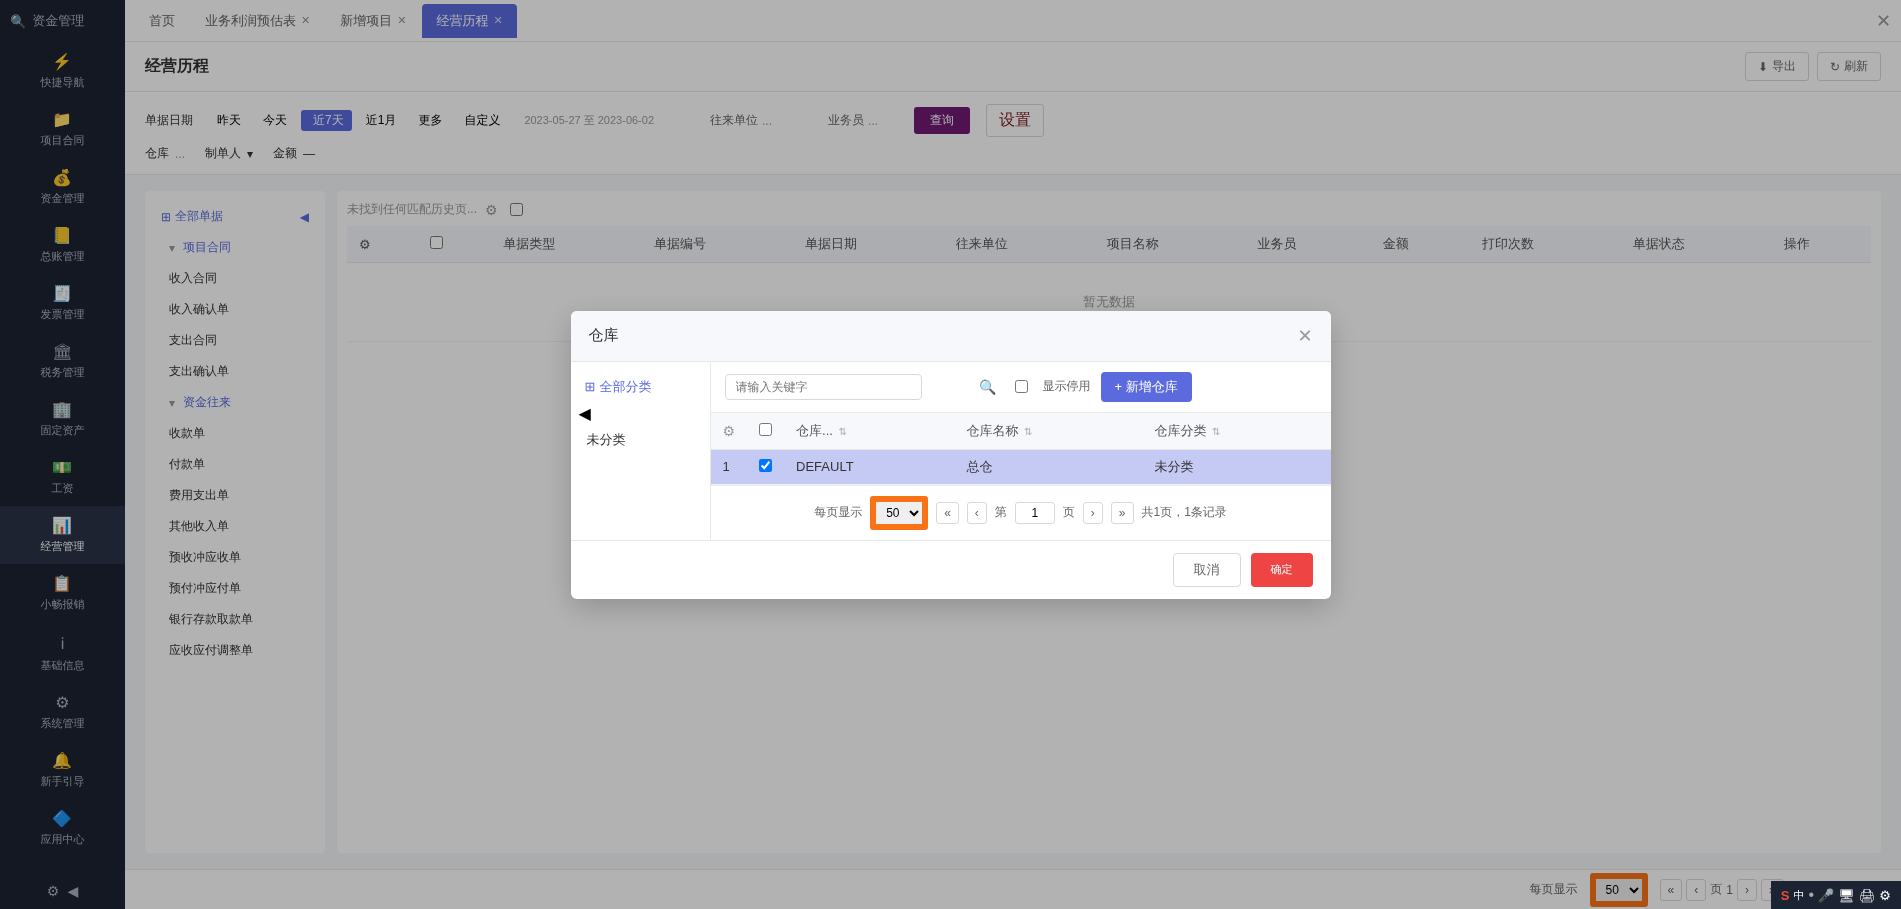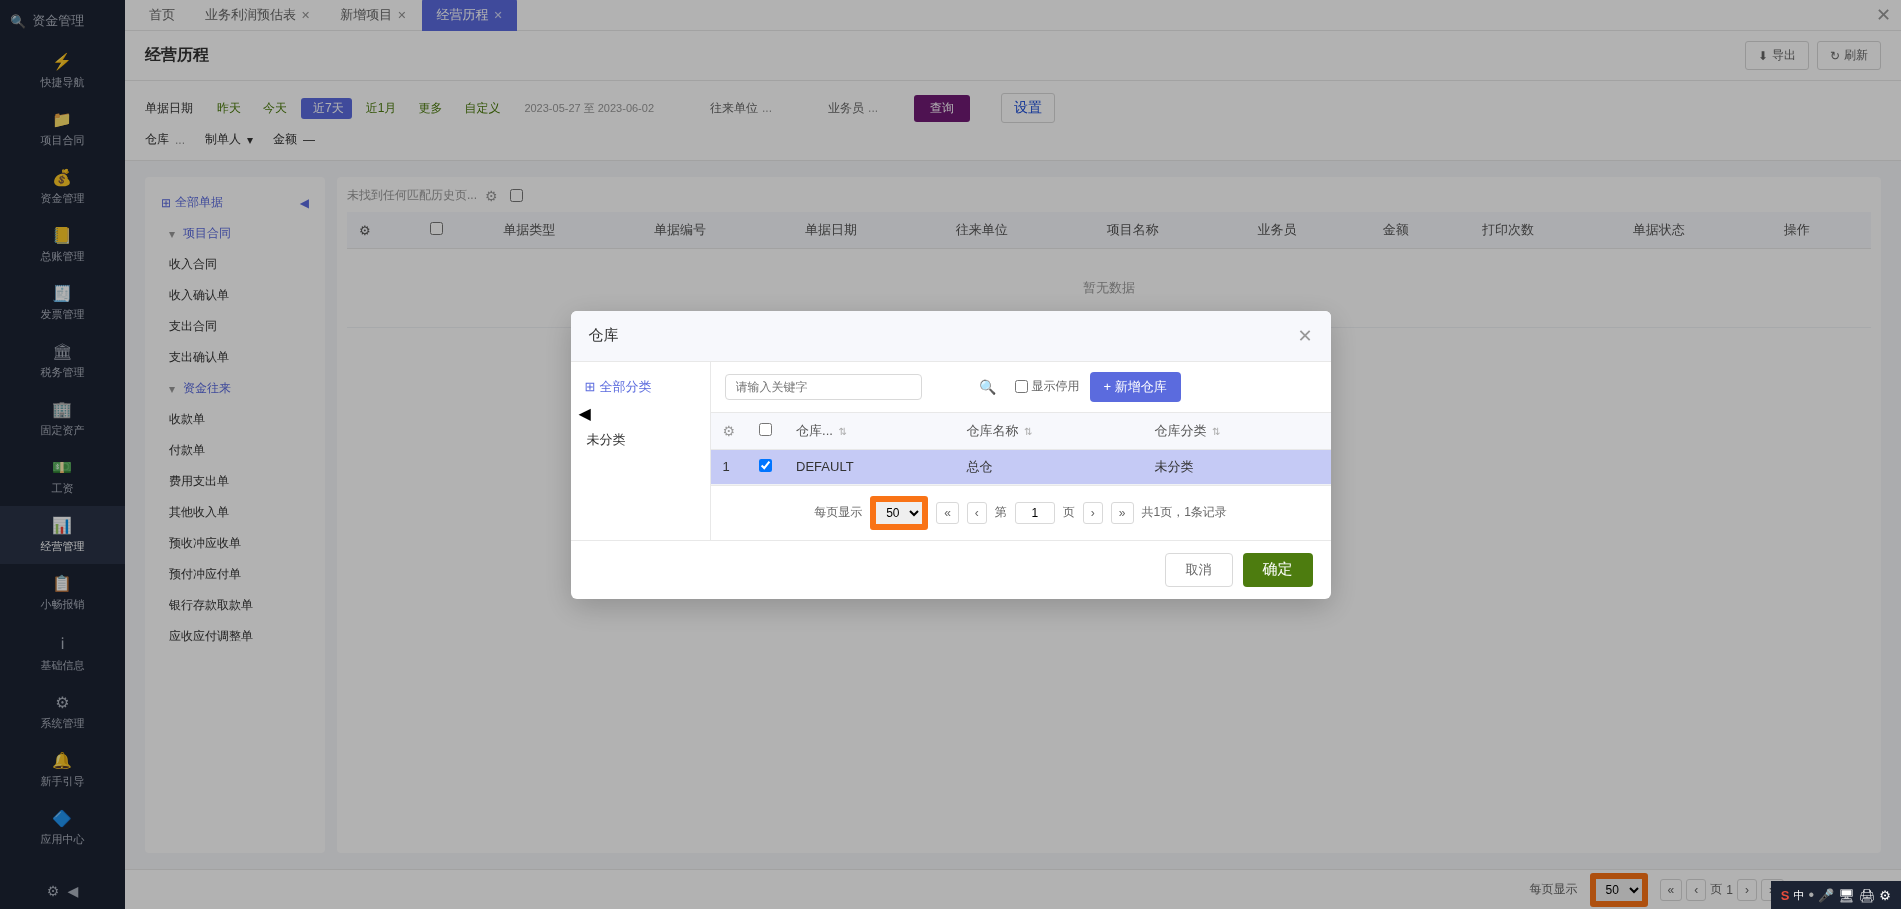--- a/index.html
+++ b/index.html
@@ -54,21 +54,21 @@
       overflow: hidden;
     }
 
     
     .tab-bar {
       background: #fff;
       display: flex;
       align-items: center;
       border-bottom: 1px solid #e8e8e8;
       padding: 0 10px;
-      height: 31px;
+      height: 42px;
       gap: 2px;
       flex-shrink: 0;
     }
     .tab {
       padding: 8px 14px;
       font-size: 13px;
       color: #666;
       cursor: pointer;
       display: flex;
       align-items: center;
@@ -121,21 +121,21 @@
       font-size: 12px;
       color: #666;
     }
     .filter-label { color: #333; white-space: nowrap; }
     .filter-tags { display: flex; gap: 6px; align-items: center; }
     .filter-tag {
       padding: 2px 8px;
       border-radius: 3px;
       font-size: 12px;
       cursor: pointer;
-      color: #4d7c0f;
+      color: #000000;
     }
     .filter-tag.active { background: #5b6bde; color: #fff; padding-left: 12px; }
     .date-range { color: #999; font-size: 11px; }
     .filter-field {
       display: flex;
       align-items: center;
       gap: 4px;
       color: #666;
       font-size: 12px;
     }
@@ -304,21 +304,21 @@
       position: absolute;
       right: 8px;
       top: 50%;
       transform: translateY(-50%);
       color: #999;
       font-size: 14px;
     }
     .modal-checkbox-label {
       display: flex;
       align-items: center;
-      gap: 4px;
+      gap: 15px;
       font-size: 12px;
       color: #666;
       cursor: pointer;
     }
     .add-btn {
       background: #5b6bde;
       color: #fff;
       border: none;
       padding: 6px 14px;
       border-radius: 4px;
@@ -403,25 +403,25 @@
       padding: 7px 20px;
       border: 1px solid #d9d9d9;
       background: #fff;
       color: #666;
       border-radius: 4px;
       font-size: 13px;
       cursor: pointer;
     }
     .confirm-btn {
       padding: 7px 20px;
-      background: #4d7c0f;
+      background: #ef4444;
       color: #fff;
       border: none;
       border-radius: 4px;
-      font-size: 15px;
+      font-size: 11px;
       cursor: pointer;
     }
 
     .col-setting { color: #999; cursor: pointer; font-size: 14px; }
     .sort-arrows { color: #aaa; font-size: 10px; margin-left: 2px; }
 
     
     .status-bar-right {
       position: fixed;
       bottom: 0;
@@ -560,21 +560,21 @@
       <span class="date-range">2023-05-27 至 2023-06-02</span>
       <div class="filter-field" style="margin-left:40px">
         <span>往来单位</span>
         <span class="filter-dots">...</span>
       </div>
       <div class="filter-field" style="margin-left:40px">
         <span>业务员</span>
         <span class="filter-dots">...</span>
       </div>
       <button style="background:#701a75;color:#fff;border:none;padding:5px 16px;border-radius:3px;font-size:12px;cursor:pointer;margin-left:20px">查询</button>
-      <button style="background:#fff;color:#1d4ed8;border:1px solid #d9d9d9;padding:5px 12px;border-radius:3px;font-size:14px;cursor:pointer;margin-left:15px;">设置</button>
+      <button style="background:#fff;color:#7f1d1d;border:1px solid #d9d9d9;padding:5px 12px;border-radius:3px;font-size:16px;cursor:pointer;">设置</button>
     </div>
     <div class="filter-row2">
       <div class="filter-item">
         <span>仓库</span>
         <span class="filter-dots">...</span>
       </div>
       <div class="filter-item">
         <span>制单人</span>
         <span style="cursor:pointer">▾</span>
       </div>

